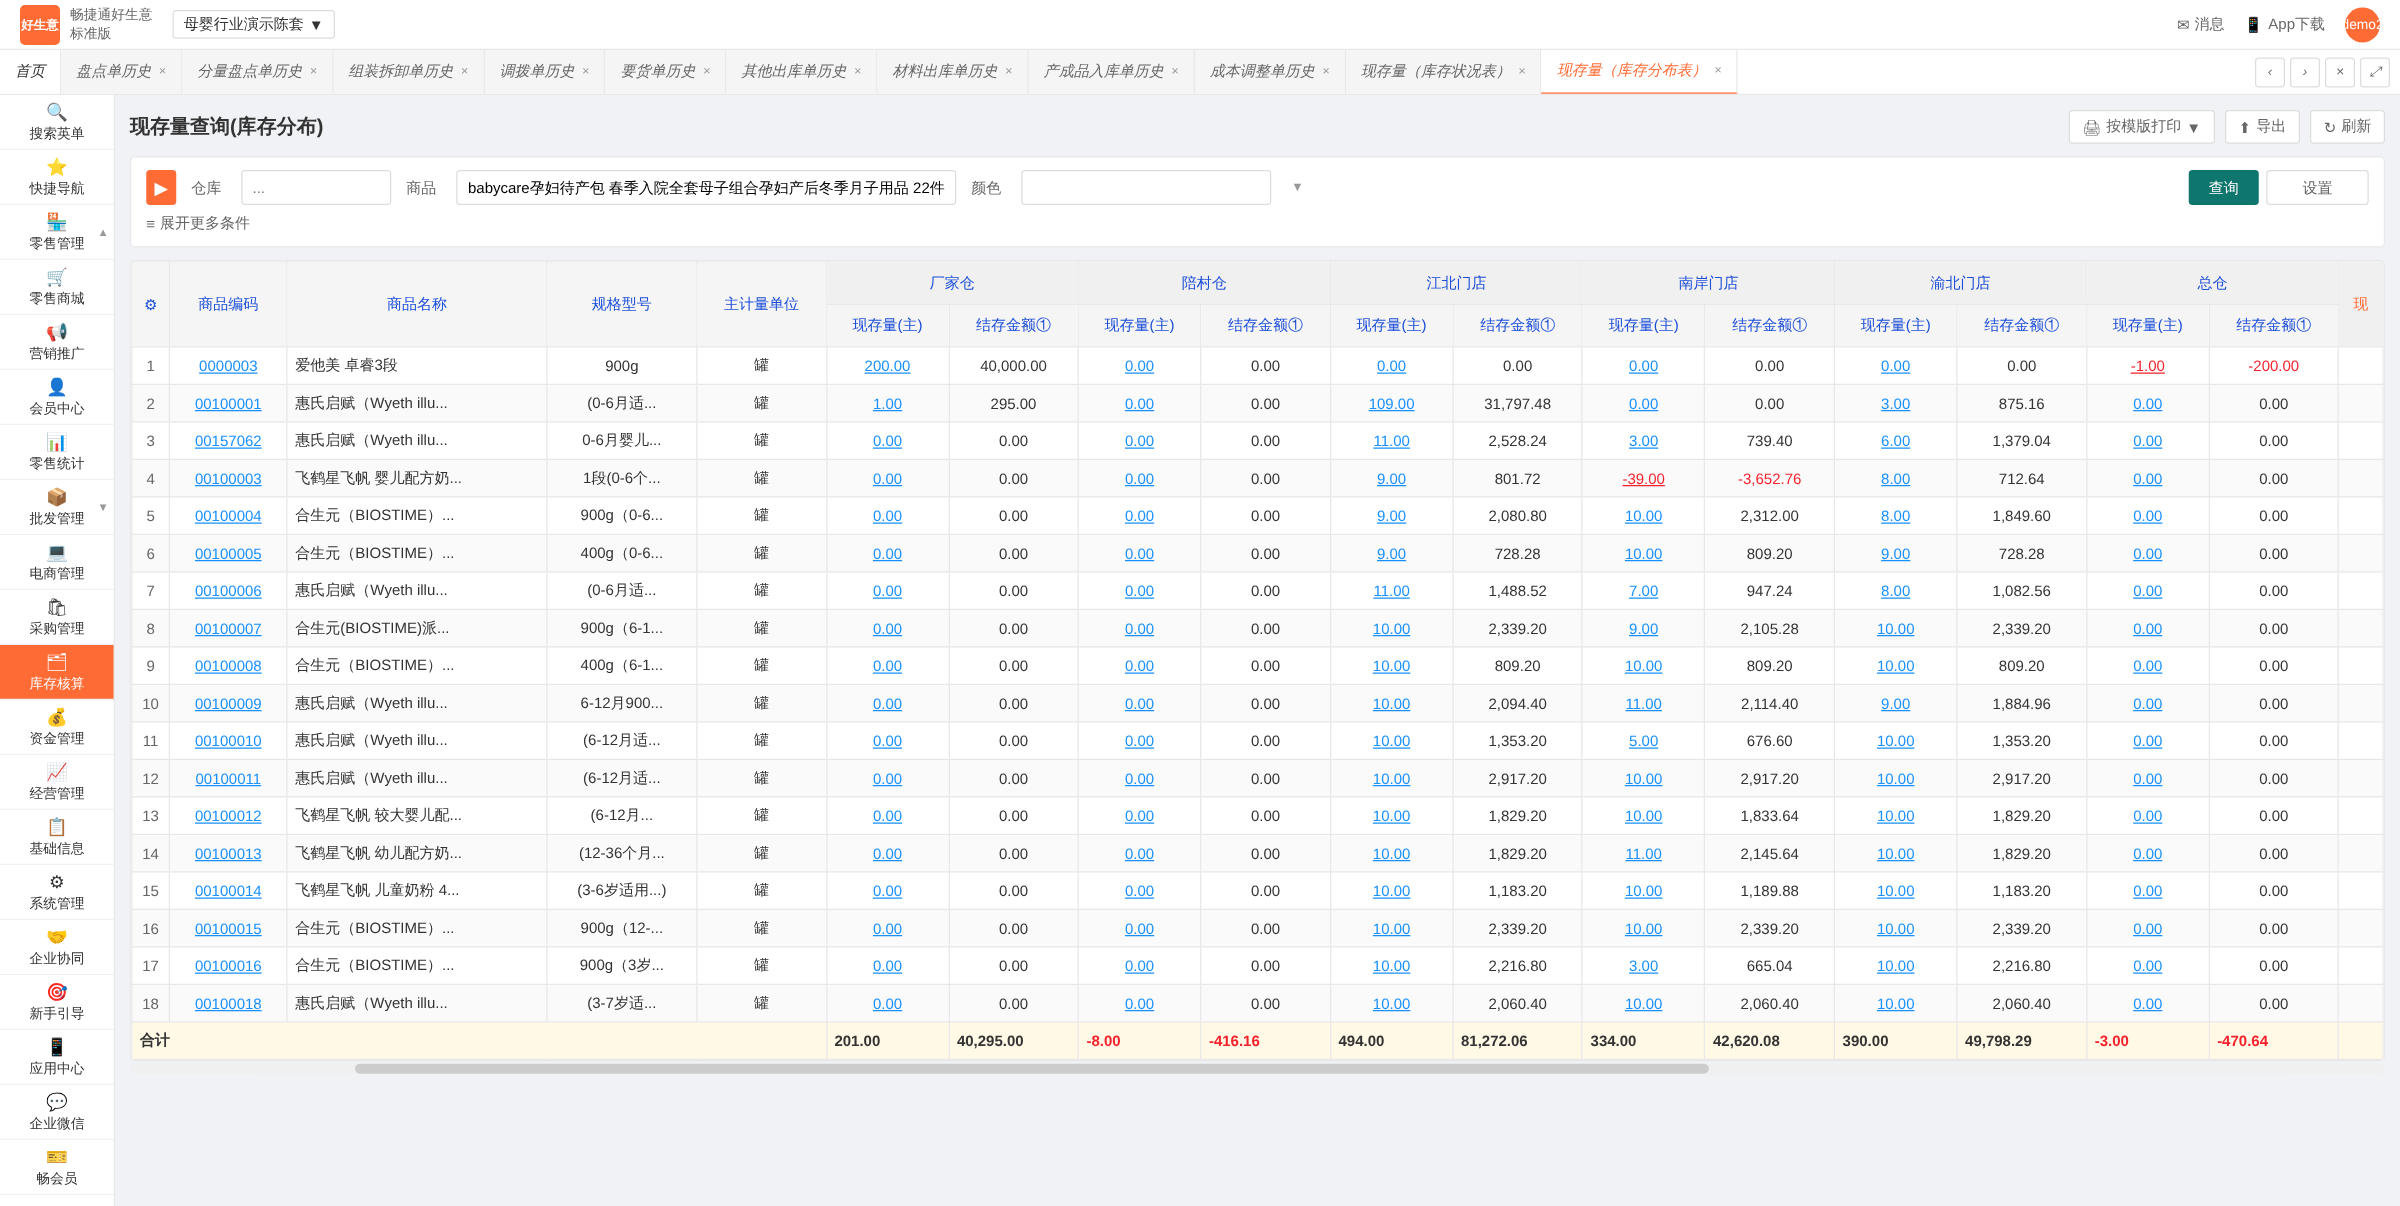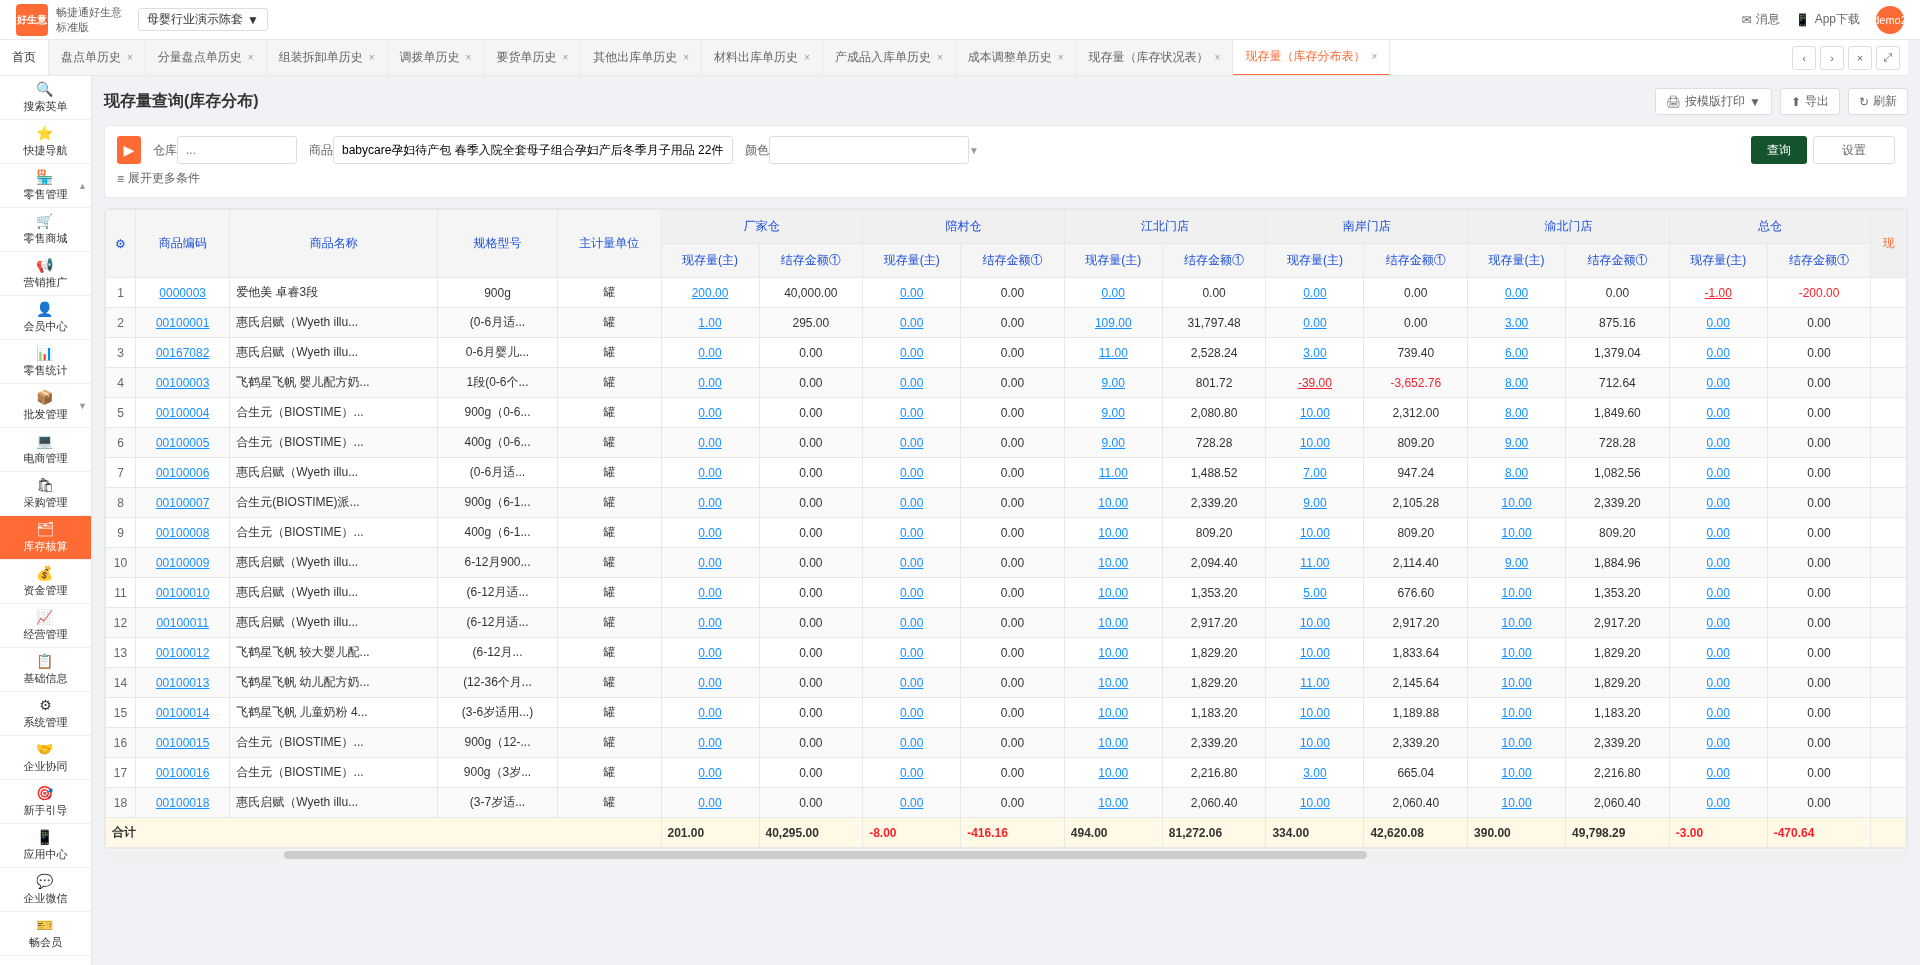--- a/index.html
+++ b/index.html
@@ -42,29 +42,30 @@
       width: 28px; height: 28px;
       border-radius: 50%;
       background: #ff6b35;
       display: flex; align-items: center; justify-content: center;
       color: white; font-size: 11px;
     }
     
     
     .nav-tabs {
       position: fixed;
-      top: 40px; left: 0; right: 12px;
+      top: 40px; left: 0; right: 0;
       height: 36px;
       background: #fff;
       display: flex;
       align-items: center;
       border-bottom: 1px solid #e8e8e8;
       overflow: hidden;
       z-index: 99;
       padding-left: 0;
+      font-style: italic;
     }
     .nav-tab {
       height: 36px;
       padding: 0 12px;
       display: flex; align-items: center; gap: 4px;
       font-size: 12px;
       color: #666;
       cursor: pointer;
       white-space: nowrap;
       border-right: 1px solid #e8e8e8;
@@ -160,40 +161,40 @@
       background: #fff;
       border: 1px solid #e8e8e8;
       border-radius: 4px;
       padding: 10px 12px;
       margin-bottom: 10px;
     }
     .filter-row {
       display: flex; align-items: center; gap: 12px; flex-wrap: wrap;
     }
     .filter-item {
-      display: flex; align-items: center; gap: 0;
+      display: flex; align-items: center; gap: 16px;
     }
     .filter-label { color: #666; font-size: 12px; white-space: nowrap; }
     .filter-input {
       border: 1px solid #ddd;
       border-radius: 3px;
       padding: 4px 8px;
       font-size: 12px;
       width: 120px;
       height: 28px;
     }
     .filter-input.wide { width: 400px; }
     .filter-input.color { width: 200px; }
     .filter-expand {
       display: flex; align-items: center; gap: 4px;
       color: #666; font-size: 12px; cursor: pointer;
       margin: 6px auto 0;
     }
     .btn-query {
-      background: #14532d;
+      background: #0f766e;
       color: #fff;
       border: none;
       border-radius: 3px;
       padding: 0 16px;
       font-size: 12px;
       cursor: pointer;
       height: 28px;
     }
     .btn-setting {
       background: #fff;
@@ -513,21 +514,21 @@
       <td class="td-link">0.00</td>
       <td class="">0.00</td>
       <td class="td-link">3.00</td>
       <td>875.16</td>
       <td class="td-link">0.00</td>
       <td class="">0.00</td>
       <td></td>
     </tr>
           <tr>
       <td class="td-index">3</td>
-      <td class="td-link">00167082</td>
+      <td class="td-link">00157062</td>
       <td class="td-left">惠氏启赋（Wyeth illu...</td>
       <td>0-6月婴儿...</td>
       <td>罐</td>
       <td class="td-link">0.00</td>
       <td>0.00</td>
       <td class="td-link">0.00</td>
       <td>0.00</td>
       <td class="td-link">11.00</td>
       <td>2,528.24</td>
       <td class="td-link">3.00</td>

